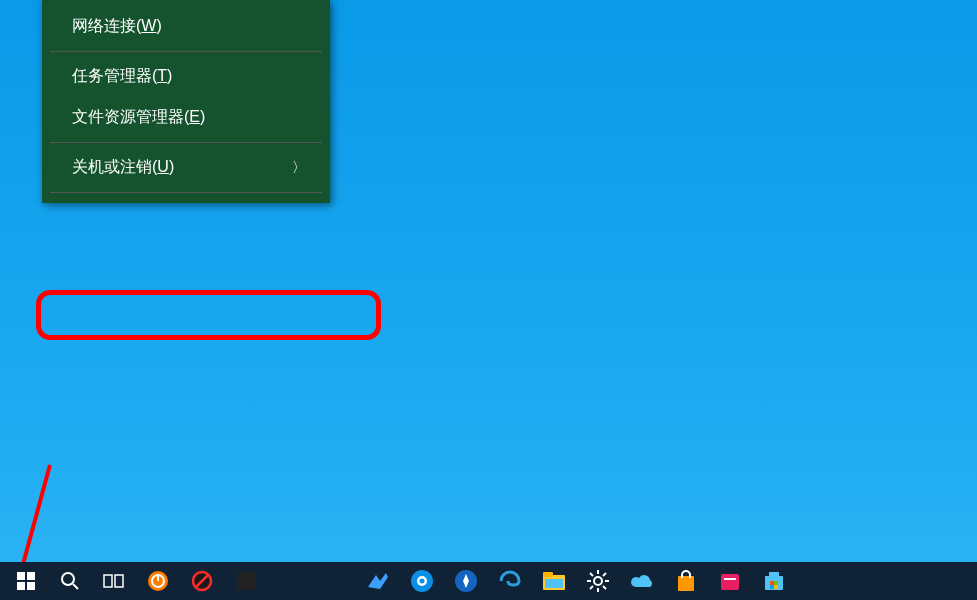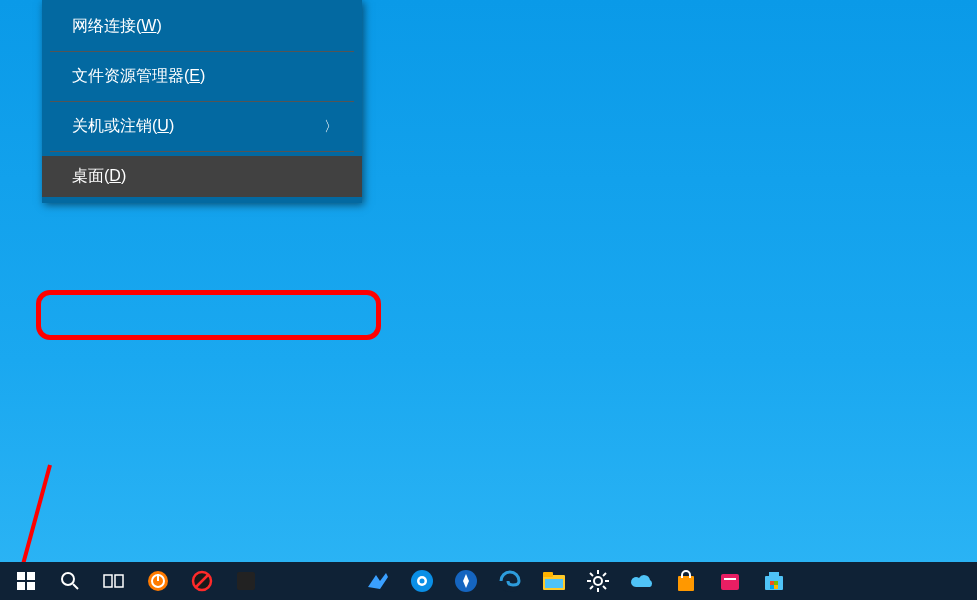--- a/index.html
+++ b/index.html
@@ -3,22 +3,22 @@
 <meta charset="utf-8">
 <style>
   * { box-sizing: border-box; margin: 0; padding: 0; }
   html, body { width: 977px; height: 600px; overflow: hidden; font-family: "Segoe UI", "Microsoft YaHei", sans-serif; }
   body { background: linear-gradient(180deg, #0a9ae8 0%, #1aa8f0 60%, #2db5f5 100%); position: relative; }
 
   .context-menu {
     position: absolute;
     left: 42px;
     top: 0px;
-    width: 320px;
-    background: #0369a1;
+    width: 288px;
+    background: #14532d;
     color: #fff;
     padding: 6px 0;
     box-shadow: 2px 2px 8px rgba(0,0,0,0.5);
   }
   .menu-item {
     display: flex;
     align-items: center;
     justify-content: space-between;
     padding: 10px 24px 10px 30px;
     font-size: 16px;
@@ -81,35 +81,35 @@
 <body>
 
 <div class="context-menu">
   <div class="menu-item">
     <span>网络连接(<span class="underline-char">W</span>)</span>
   </div>
 
   <div class="menu-sep"></div>
 
   <div class="menu-item">
+    <span>任务管理器(<span class="underline-char">T</span>)</span>
+  </div>
+  <div class="menu-item">
     <span>文件资源管理器(<span class="underline-char">E</span>)</span>
   </div>
 
   <div class="menu-sep"></div>
 
   <div class="menu-item">
     <span>关机或注销(<span class="underline-char">U</span>)</span>
     <span class="chevron">〉</span>
   </div>
 
   <div class="menu-sep"></div>
 
-  <div class="menu-item hover">
-    <span>桌面(<span class="underline-char">D</span>)</span>
-  </div>
 </div>
 
 <div class="highlight-box"></div>
 
 <svg class="arrow-svg" viewBox="0 0 60 130">
   <defs></defs>
   <path d="M50 5 Q 38 50 22 108" stroke="#ff0000" stroke-width="4" fill="none"></path>
   <polygon points="22,108 14,120 30,118" fill="#ff0000"></polygon>
   <polygon points="14,120 10,128 26,122" fill="#ff0000"></polygon>
 </svg>

